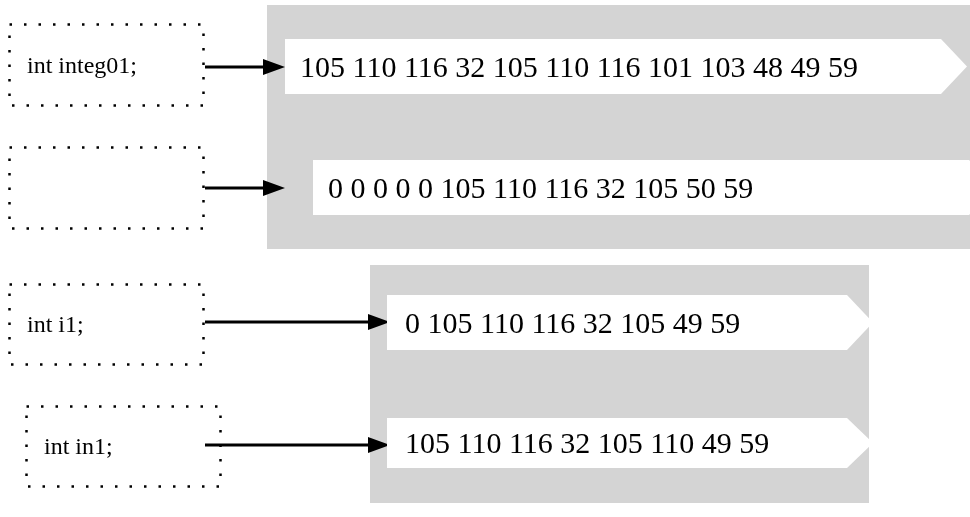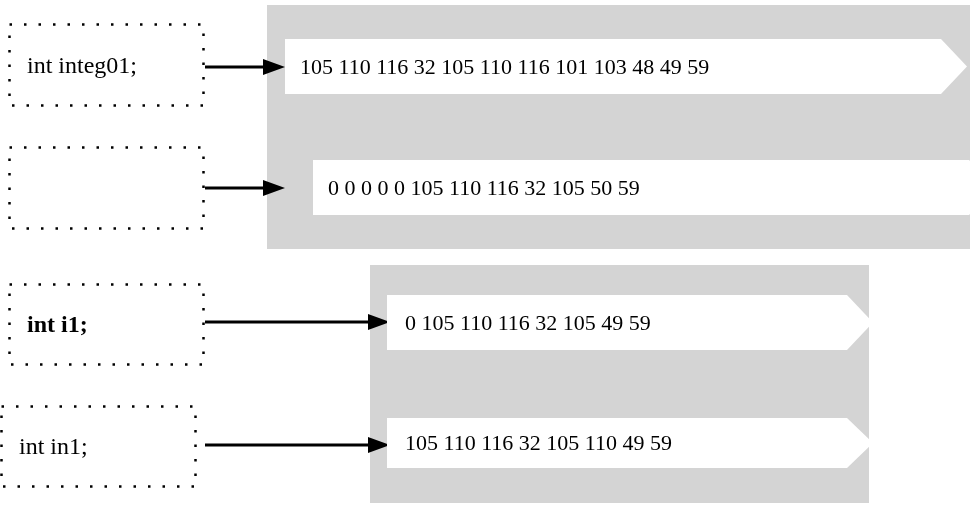--- a/index.html
+++ b/index.html
@@ -45,21 +45,21 @@
   .arrow {
     position: absolute;
     overflow: visible;
   }
 
   .valbox {
     position: absolute;
     background: #ffffff;
     display: flex;
     align-items: center;
-    font-size: 22px;
+    font-size: 30px;
     white-space: nowrap;
     clip-path: polygon(0 0, calc(100% - 26px) 0, 100% 50%, calc(100% - 26px) 100%, 0 100%);
   }
   .valbox.wide   { padding-left: 15px; }
   .valbox.narrow { padding-left: 18px; }
 </style>
 </head>
 <body>
 
 <div id="canvas">
@@ -87,35 +87,35 @@
     </svg>
   </div>
   <svg class="arrow" style="left:205px; top:178px;" width="80" height="20">
     <line x1="0" y1="10" x2="60" y2="10" stroke="#000" stroke-width="3"></line>
     <polygon points="58,2 80,10 58,18" fill="#000"></polygon>
   </svg>
   <div class="valbox wide" style="left:277px; top:160px; width:667px; height:55px;margin-left:36px;">
     <span>0 0 0 0 0 105 110 116 32 105 50 59</span>
   </div>
 
-  <div class="declbox" style="left:8px; top:283px; width:197px; height:83px;font-weight:bold;">
+  <div class="declbox" style="left:8px; top:283px; width:197px; height:83px;">
     <svg width="197" height="83">
       <rect x="1.5" y="1.5" width="194" height="80" fill="none" stroke="#000" stroke-width="2.5" stroke-dasharray="2.5 12"></rect>
     </svg>
     <span class="decl-text">int i1;</span>
   </div>
   <svg class="arrow" style="left:205px; top:312px;" width="185" height="20">
     <line x1="0" y1="10" x2="165" y2="10" stroke="#000" stroke-width="3"></line>
     <polygon points="163,2 185,10 163,18" fill="#000"></polygon>
   </svg>
   <div class="valbox narrow" style="left:387px; top:295px; width:468px; height:55px;text-align:right;">
     <span>0 105 110 116 32 105 49 59</span>
   </div>
 
-  <div class="declbox" style="left:0; top:405px; width:197px; height:83px;">
+  <div class="declbox" style="left:25px; top:405px; width:197px; height:83px;">
     <svg width="197" height="83">
       <rect x="1.5" y="1.5" width="194" height="80" fill="none" stroke="#000" stroke-width="2.5" stroke-dasharray="2.5 12"></rect>
     </svg>
     <span class="decl-text">int in1;</span>
   </div>
   <svg class="arrow" style="left:205px; top:435px;" width="185" height="20">
     <line x1="0" y1="10" x2="165" y2="10" stroke="#000" stroke-width="3"></line>
     <polygon points="163,2 185,10 163,18" fill="#000"></polygon>
   </svg>
   <div class="valbox narrow" style="left:387px; top:418px; width:468px; height:50px;">

